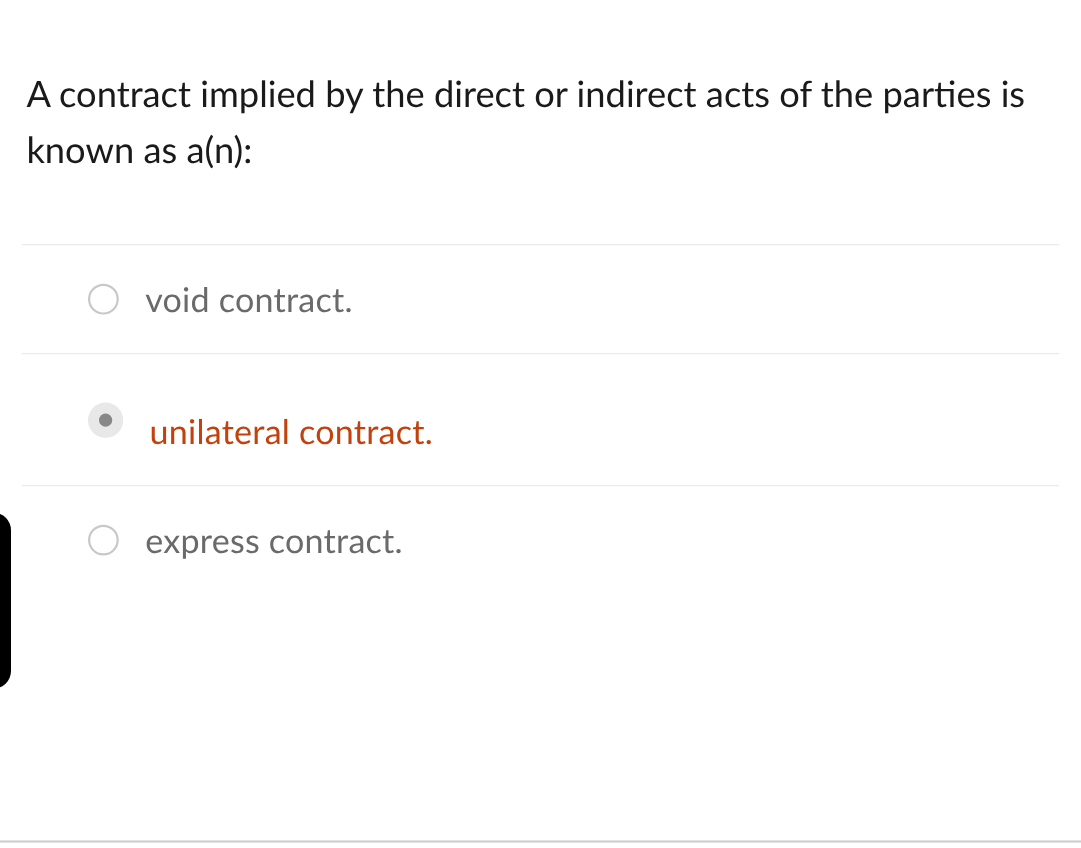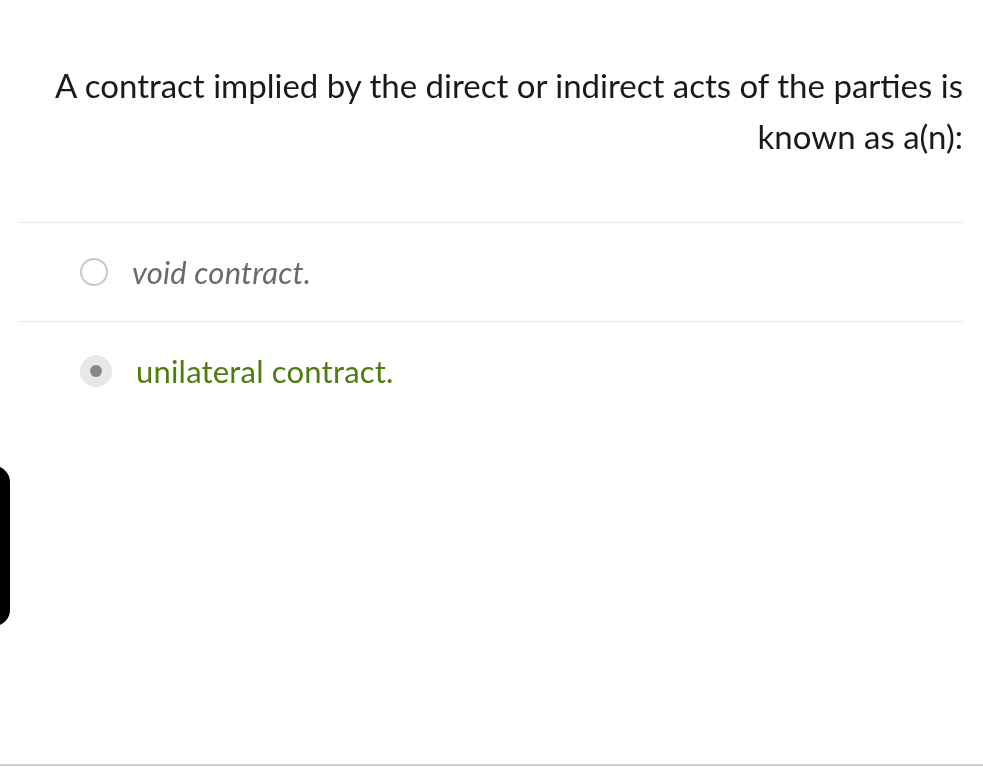--- a/index.html
+++ b/index.html
@@ -9,21 +9,20 @@
     }
     body {
       font-family: -apple-system, BlinkMacSystemFont, 'Segoe UI', 'Lato', sans-serif;
       background: #ffffff;
       width: 983px;
       height: 771px;
       position: relative;
     }
     .question-container {
       padding: 60px 20px 0 20px;
-      text-align: right;
     }
     .question-text {
       font-size: 33px;
       color: #1a1a1a;
       line-height: 1.55;
       margin-bottom: 60px;
       padding-left: 4px;
     }
     .options-list {
       border-top: 1px solid #e8e8e8;
@@ -63,24 +62,24 @@
       height: 12px;
       border-radius: 50%;
       background: #888888;
     }
     .option-label {
       font-size: 31px;
       letter-spacing: 0.2px;
     }
     .option-label.unselected {
       color: #6a6a6a;
-      font-style: italic;
     }
     .option-label.selected {
-      color: #4d7c0f;
+      color: #c2410c;
+      margin-top: 21px;
     }
     .bottom-border {
       position: absolute;
       bottom: 5px;
       left: 0;
       right: 0;
       height: 2px;
       background: #cfcfcf;
     }
     .side-tab {
@@ -109,17 +108,21 @@
     </div>
 
 
     <div class="option-row">
       <div class="radio-outer selected">
         <div class="radio-inner"></div>
       </div>
       <div class="option-label selected">unilateral contract.</div>
     </div>
 
+    <div class="option-row">
+      <div class="radio-outer unselected"></div>
+      <div class="option-label unselected">express contract.</div>
+    </div>
 
   </div>
 </div>
 
 <div class="bottom-border"></div>
 
 </body></html>

